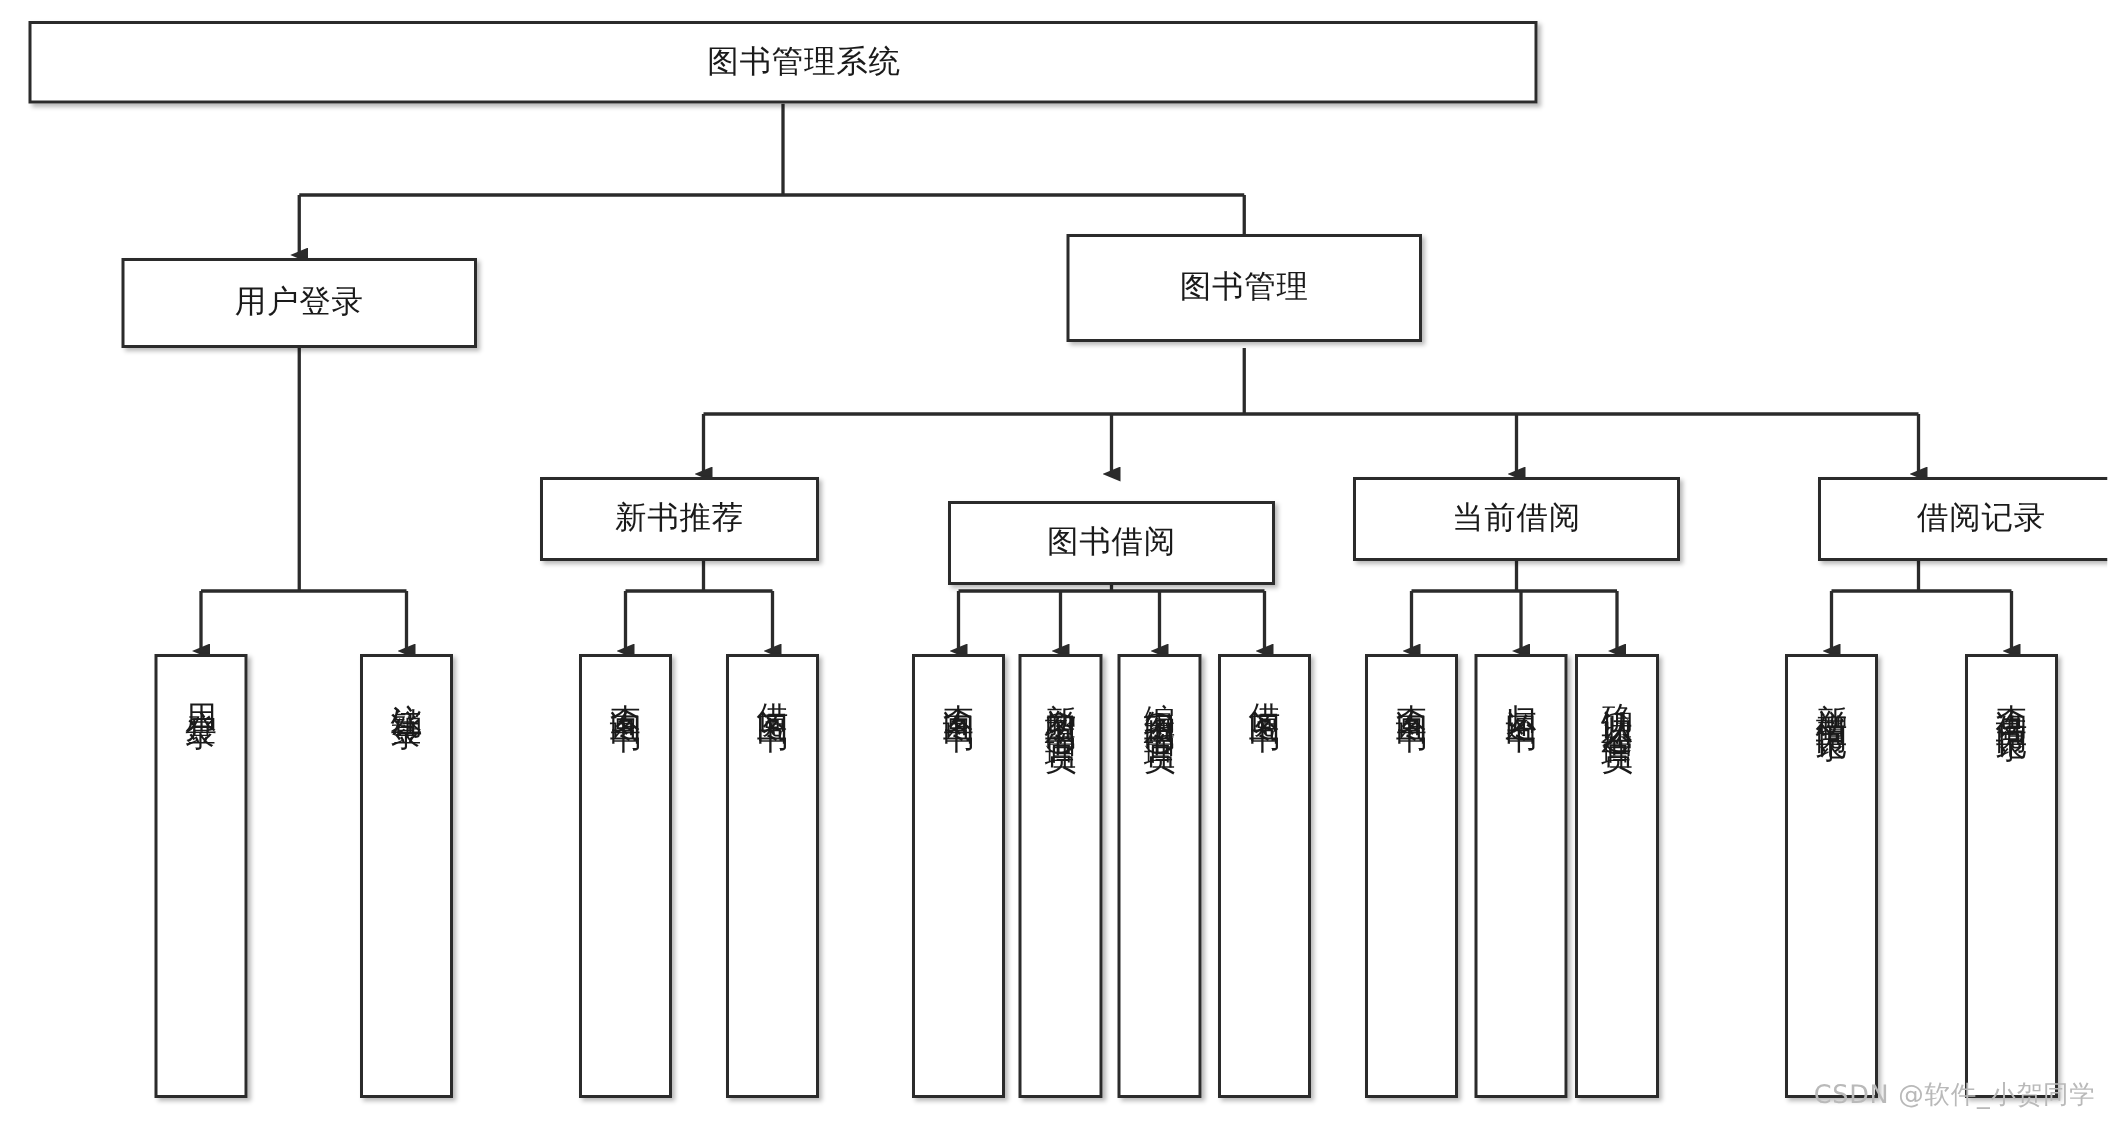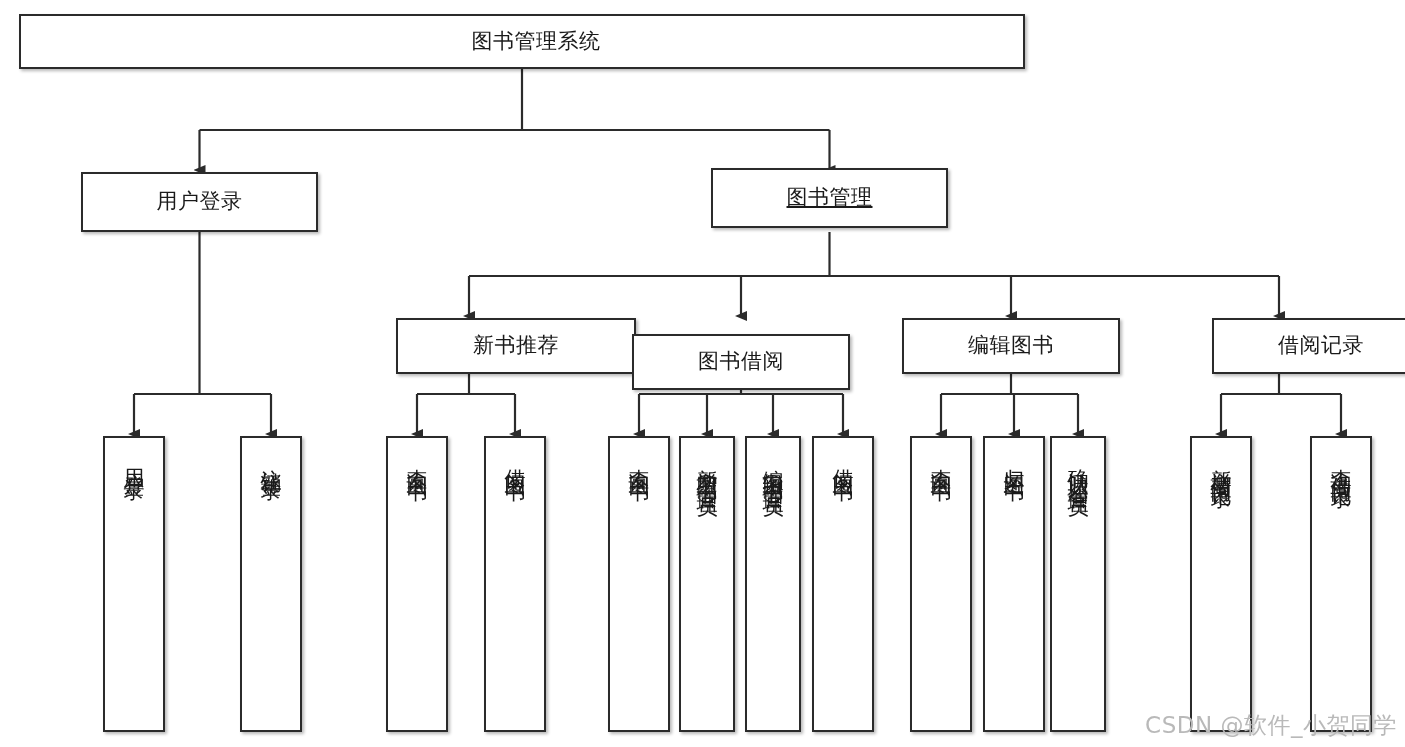--- a/index.html
+++ b/index.html
@@ -55,21 +55,21 @@
     text-orientation: upright;
     letter-spacing: 4px;
     line-height: 1.05;
     white-space: nowrap;
     display: block;
   }
   .watermark {
     position: absolute;
     right: 8px;
     bottom: 6px;
-    font-size: 23px;
+    font-size: 17px;
     color: #b9b9b9;
     letter-spacing: 0.5px;
     white-space: nowrap;
     user-select: none;
   }
 </style>
 </head>
 <body>
 
 <div id="canvas">
@@ -116,31 +116,31 @@
       </g>
   </svg>
 
   <div id="nodes-layer">
       <div class="node horiz root" style="left: 19px; top: 14px; width: 1006px; height: 55px; padding-left: 28px;">
         <span>图书管理系统</span>
       </div>
       <div class="node horiz" style="left: 81px; top: 172px; width: 237px; height: 60px;">
         <span>用户登录</span>
       </div>
-      <div class="node horiz" style="left: 711px; top: 168px; width: 237px; height: 60px; text-decoration: underline;">
+      <div class="node horiz" style="left: 711px; top: 156px; width: 237px; height: 72px;">
         <span>图书管理</span>
       </div>
-      <div class="node horiz" style="left: 360px; top: 318px; width: 240px; height: 56px; margin-left: 36px;">
+      <div class="node horiz" style="left: 360px; top: 318px; width: 186px; height: 56px;">
         <span>新书推荐</span>
       </div>
       <div class="node horiz" style="left: 632px; top: 334px; width: 218px; height: 56px;">
         <span>图书借阅</span>
       </div>
       <div class="node horiz" style="left: 902px; top: 318px; width: 218px; height: 56px;">
-        <span>编辑图书</span>
+        <span>当前借阅</span>
       </div>
       <div class="node horiz" style="left: 1170px; top: 318px; width: 218px; height: 56px; margin-left: 42px;">
         <span>借阅记录</span>
       </div>
       <div class="node vert" style="left: 103px; top: 436px; width: 62px; height: 296px;">
         <span class="vlabel">用户登录</span>
       </div>
       <div class="node vert" style="left: 240px; top: 436px; width: 62px; height: 296px;">
         <span class="vlabel">注销登录</span>
       </div>

